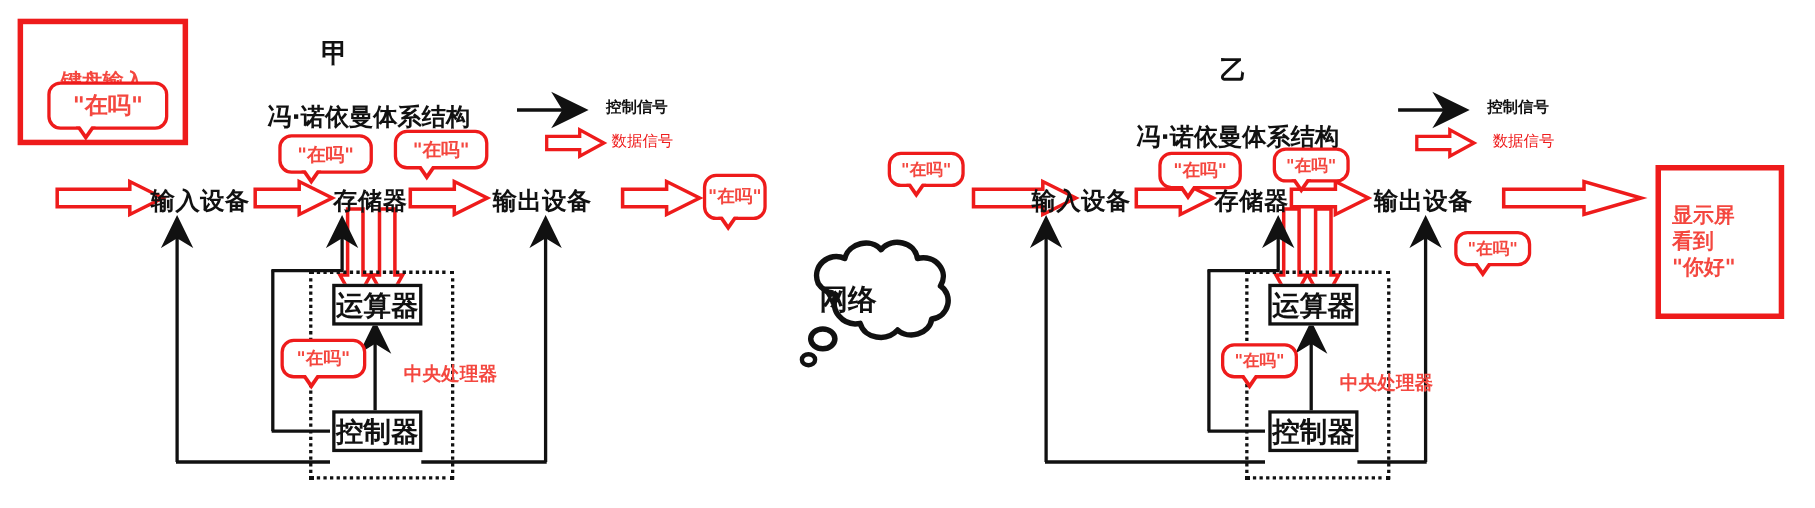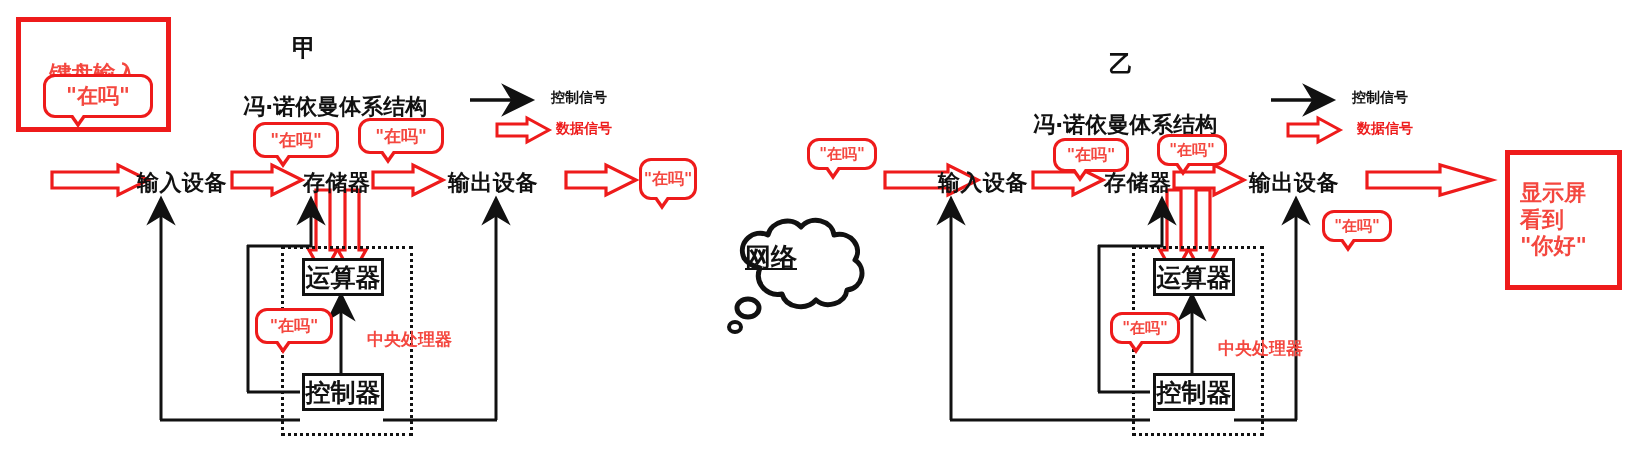--- a/index.html
+++ b/index.html
@@ -5,21 +5,21 @@
   html,body{margin:0;padding:0;background:#ffffff;}
   body{
     font-family:"DejaVu Sans","Liberation Sans",sans-serif;
     width:1650px;height:462px;position:relative;overflow:hidden;
   }
   #stage{position:relative;width:1650px;height:462px;}
   .abs{position:absolute;}
 
   
   .blk{color:#111111;font-weight:700;white-space:nowrap;}
-  .red{color:#ee1b1b;font-weight:700;white-space:nowrap;}
+  .red{color:#ee1b1b;font-weight:400;white-space:nowrap;}
   .node-label{font-size:22px;letter-spacing:.5px;}
   .party-label{font-size:24px;}
   .arch-label{font-size:22px;}
   .legend-label{font-size:14px;}
   .cpu-label{font-size:17px;color:#f4473f;font-weight:700;}
   .box-label{font-size:25px;}
 
   
   .compbox{
     border:3px solid #111;background:#fff;
@@ -29,21 +29,21 @@
   
   .cpubox{
     border:3px dotted #111;background:transparent;box-sizing:border-box;
   }
 
   
   .redbox{
     border:5px solid #ee1b1b;background:#fff;box-sizing:border-box;
     display:flex;flex-direction:column;align-items:center;justify-content:center;
   }
-  .redbox .line{color:#f4473f;font-weight:700;font-size:22px;line-height:1.22;white-space:nowrap;}
+  .redbox .line{color:#f4473f;font-weight:700;font-size:19px;line-height:1.22;white-space:nowrap;}
 
   
   .bubble{
     border:3px solid #ee1b1b;border-radius:12px;background:#fff;
     color:#f4473f;font-weight:700;display:flex;align-items:center;justify-content:center;
     box-sizing:border-box;white-space:nowrap;
   }
   .bubble::after{
     content:"";position:absolute;left:22%;top:100%;
     width:0;height:0;border-left:9px solid transparent;border-right:9px solid transparent;
@@ -202,21 +202,21 @@
   <div class="abs bubble" style="left:358px;top:118px;width:86px;height:36px;font-size:17px;">
     <span>"在吗"</span>
   </div>
   <div class="abs bubble" style="left:639px;top:158px;width:58px;height:42px;font-size:16px;">
     <span>"在吗"</span>
   </div>
   <div class="abs bubble" style="left:255px;top:308px;width:78px;height:36px;font-size:16px;">
     <span>"在吗"</span>
   </div>
 
-  <div class="abs blk" style="left:745px;top:240px;font-size:26px;text-decoration:underline;">网络</div>
+  <div class="abs blk" style="left:745px;top:255px;font-size:26px;">网络</div>
 
   <div class="abs blk party-label" style="left:1109px;top:48px;">乙</div>
   <div class="abs blk arch-label" style="left:1033px;top:110px;">冯·诺依曼体系结构</div>
 
   <div class="abs blk legend-label" style="left:1352px;top:89px;">控制信号</div>
   <div class="abs red legend-label" style="left:1357px;top:120px;">数据信号</div>
 
   <div class="abs blk node-label" style="left:938px;top:168px;">输入设备</div>
   <div class="abs blk node-label" style="left:1104px;top:168px;">存储器</div>
   <div class="abs blk node-label" style="left:1249px;top:168px;">输出设备</div>

